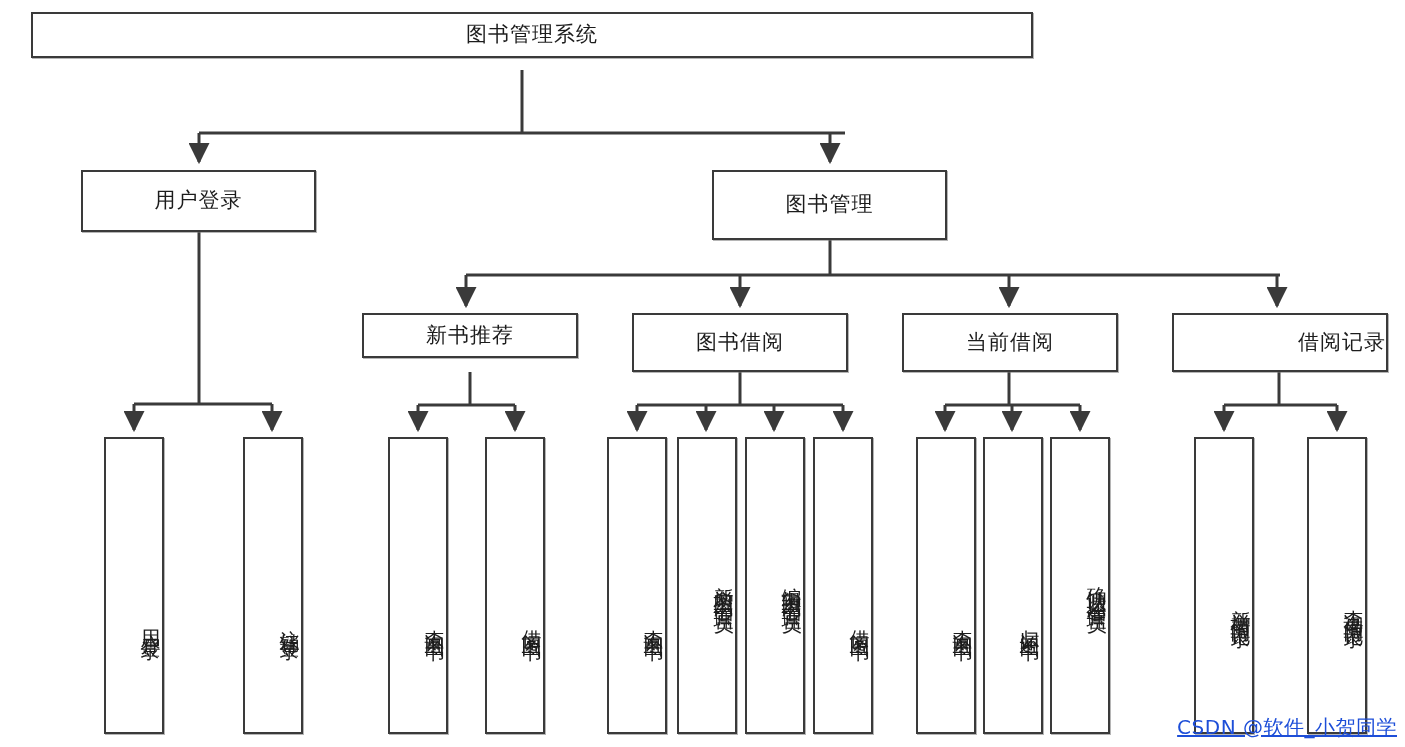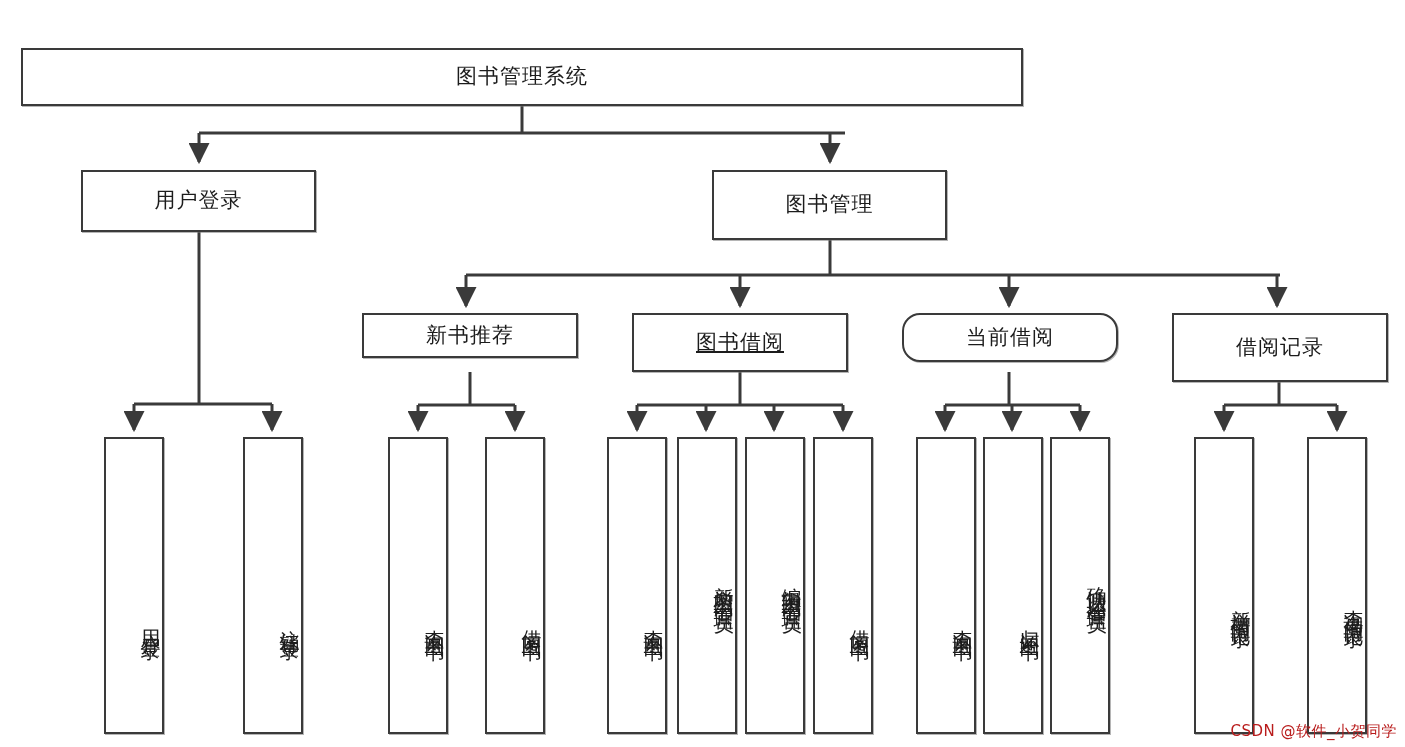--- a/index.html
+++ b/index.html
@@ -61,25 +61,26 @@
   }
   .node.vert .vlabel {
     writing-mode: vertical-rl;
     text-orientation: upright;
     display: block;
   }
   .watermark {
     position: absolute;
     right: 8px;
     bottom: 6px;
-    font-size: 15px;
-    color: #b91c1c;
+    font-size: 20px;
+    color: #1d4ed8;
     letter-spacing: 0.5px;
     user-select: none;
     white-space: nowrap;
+    text-decoration: underline;
   }
 </style>
 </head>
 <body>
 
 <div id="diagram-root">
 
   <svg class="wires" viewBox="0 0 1405 747">
     <defs>
       <marker id="arrow" viewBox="0 0 10 10" refX="9" refY="5" markerWidth="7" markerHeight="7" orient="auto-start-reverse">
@@ -123,41 +124,41 @@
       <path d="M 1012 405 L 1012 430" marker-end="url(#arrow)"></path>
       <path d="M 1080 405 L 1080 430" marker-end="url(#arrow)"></path>
 
       <path d="M 1279 372 L 1279 405"></path>
       <path d="M 1224 405 L 1337 405"></path>
       <path d="M 1224 405 L 1224 430" marker-end="url(#arrow)"></path>
       <path d="M 1337 405 L 1337 430" marker-end="url(#arrow)"></path>
     </g>
   </svg>
 
-  <div class="node root horiz" style="left:21px; top:12px; width:1002px; height:58px;margin-top:36px;">
+  <div class="node root horiz" style="left:31px; top:12px; width:1002px; height:46px;">
     <span>图书管理系统</span>
   </div>
 
   <div class="node horiz" style="left:81px; top:170px; width:235px; height:62px;">
     <span>用户登录</span>
   </div>
   <div class="node horiz" style="left:712px; top:170px; width:235px; height:70px;">
     <span>图书管理</span>
   </div>
 
   <div class="node horiz" style="left:362px; top:313px; width:216px; height:45px;">
     <span>新书推荐</span>
   </div>
-  <div class="node horiz" style="left:632px; top:313px; width:216px; height:59px;text-decoration:underline;">
+  <div class="node horiz" style="left:632px; top:313px; width:216px; height:59px;">
     <span>图书借阅</span>
   </div>
-  <div class="node horiz" style="left:902px; top:313px; width:216px; height:49px;border-radius:18px;">
+  <div class="node horiz" style="left:902px; top:313px; width:216px; height:59px;">
     <span>当前借阅</span>
   </div>
-  <div class="node horiz" style="left:1172px; top:313px; width:216px; height:69px;">
+  <div class="node horiz" style="left:1172px; top:313px; width:216px; height:59px;justify-content:flex-end;">
     <span>借阅记录</span>
   </div>
 
   <div class="node vert" style="left:104px; top:437px; width:60px; height:297px; padding-top:72px;">
     <span class="vlabel">用户登录</span>
   </div>
   <div class="node vert" style="left:243px; top:437px; width:60px; height:297px; padding-top:72px;">
     <span class="vlabel">注销登录</span>
   </div>
 

